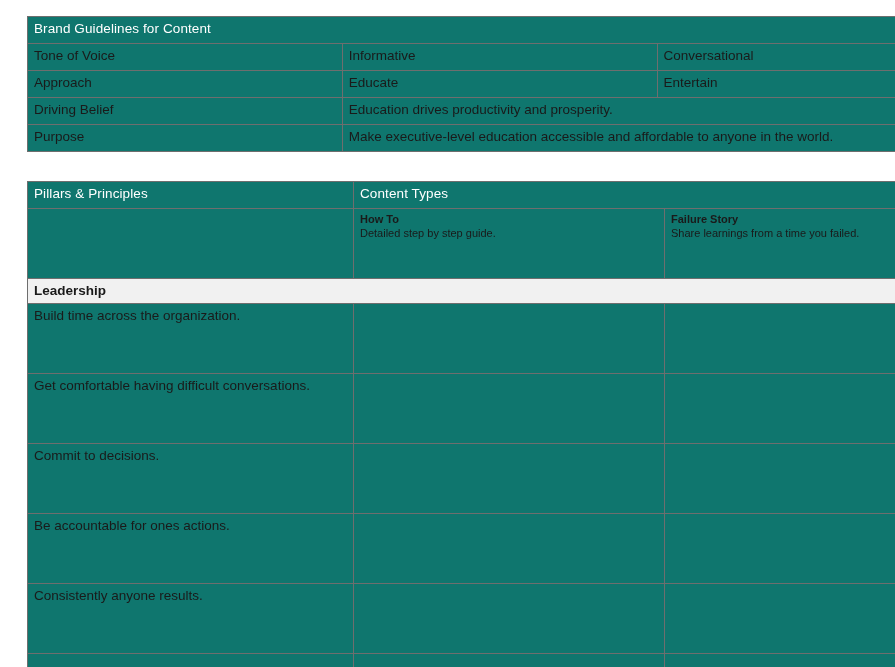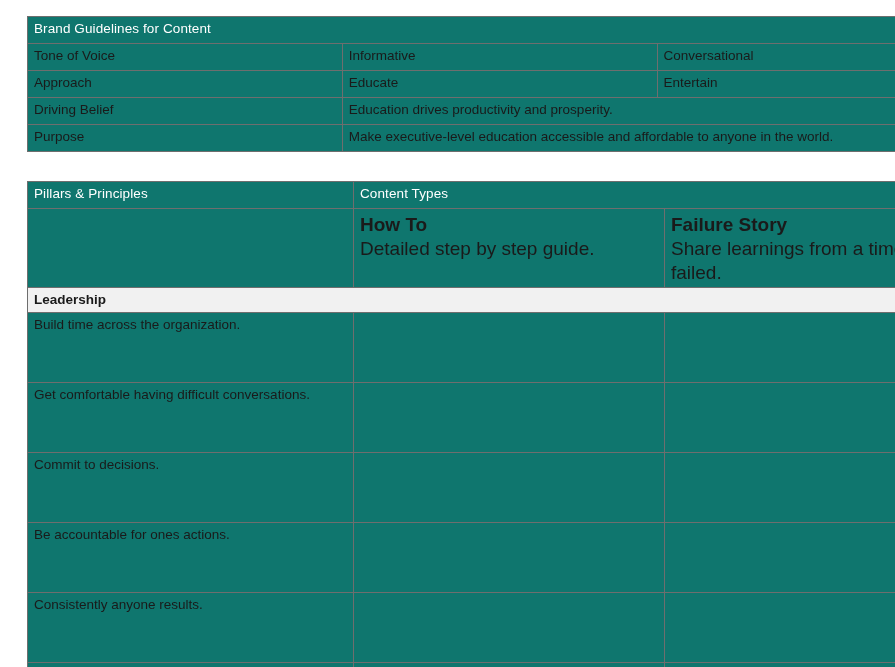--- a/index.html
+++ b/index.html
@@ -57,21 +57,21 @@
     border-left: 1px solid #ffffff;
   }
   .rowlabel { font-weight: bold; }
 
   
   #brand-table { position: absolute; left: 0; top: 16px; width: 1260px; }
   #brand-table td { height: 19px; }
 
   
   #pillars-table { position: absolute; left: 0; top: 181px; width: 1260px; }
-  #pillars-table td.ct-head { font-size: 19px; }
+  #pillars-table td.ct-head { font-size: 11px; }
   #pillars-table td.ct-head .ct-title { font-weight: bold; display: block; }
   #pillars-table td.ct-head .ct-desc  { display: block; }
   .section-row td {
     background: #f1f1f1;
     font-weight: bold;
     height: 17px;
     border-left: 1px solid #6e6e6e;
     border-right: 1px solid #6e6e6e;
   }
   .pillar-cell { height: 62px; }

